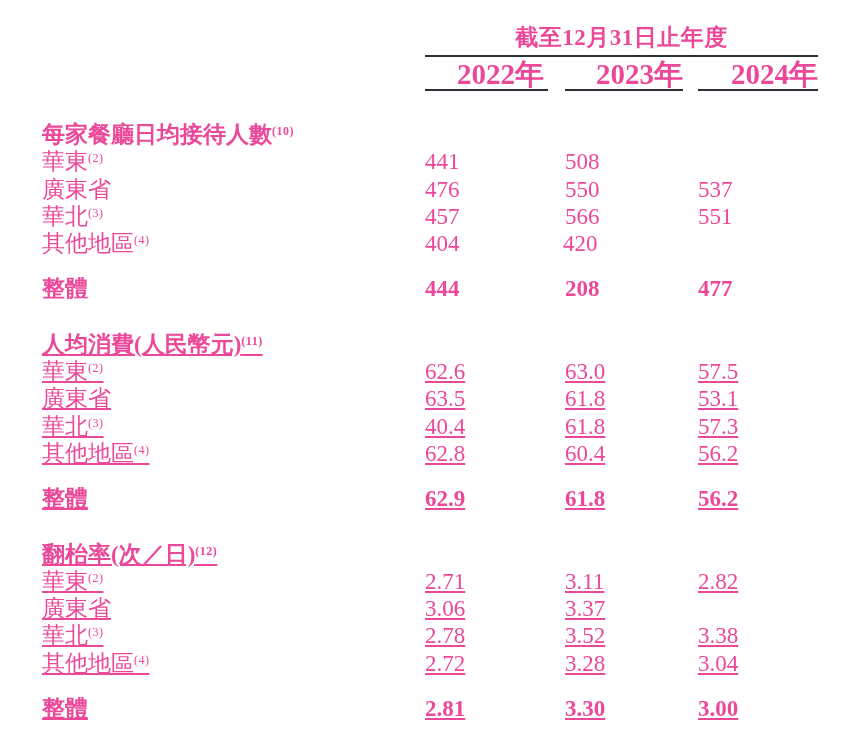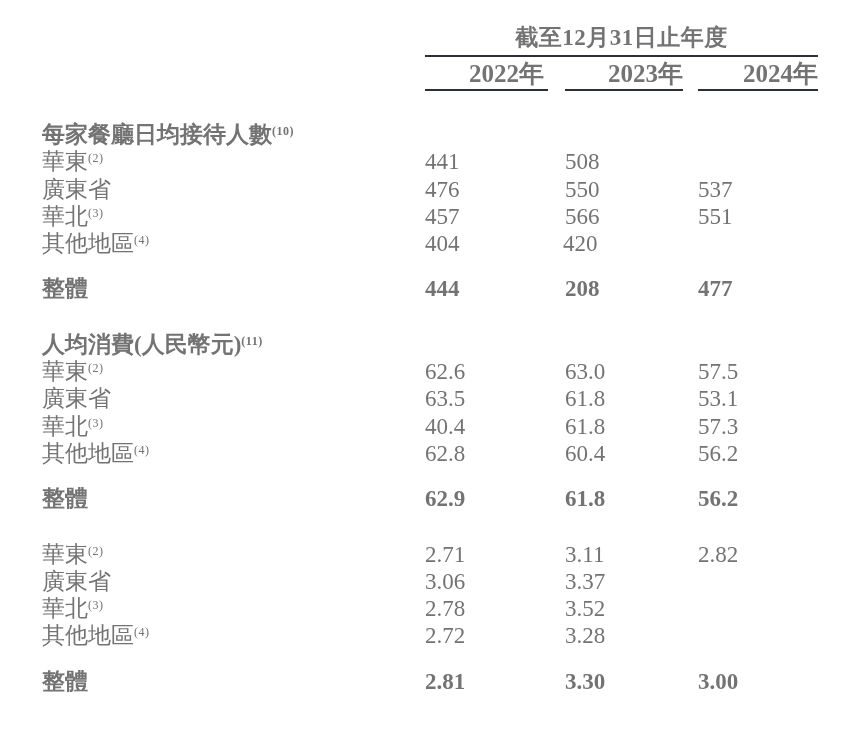--- a/index.html
+++ b/index.html
@@ -1,21 +1,21 @@
 <!DOCTYPE html>
 <html><head>
 <meta charset="utf-8">
 <style>
   html, body { margin: 0; padding: 0; background: #ffffff; }
   .page {
     position: relative;
     width: 860px;
     height: 751px;
     background: #ffffff;
-    color: #737373;
+    color: #ec4899;
     font-family: "Liberation Serif", "DejaVu Serif", serif;
     overflow: hidden;
   }
 
   
   .head-span {
     position: absolute;
     left: 425px;
     top: 25px;
     width: 393px;
@@ -36,21 +36,21 @@
   }
 
   
   .year-row {
     position: absolute;
     left: 425px;
     top: 61px;
     width: 393px;
     display: flex;
     font-weight: bold;
-    font-size: 25px;
+    font-size: 29px;
     line-height: 26px;
   }
   .year-row .yc { text-align: right; white-space: nowrap; box-sizing: border-box; }
   .yc.c1 { width: 123px; padding-right: 4px; }
   .yc.c2 { width: 118px; margin-left: 17px; }
   .yc.c3 { width: 120px; margin-left: 15px; }
 
   .year-rules {
     position: absolute;
     left: 425px;
@@ -64,21 +64,21 @@
   .yr.c3 { width: 120px; margin-left: 15px; }
 
   
   .body {
     position: absolute;
     left: 42px;
     top: 121px;
     width: 776px;
     font-size: 23px;
   }
-  .section + .section { margin-top: 28px; }
+  .section + .section { margin-top: 28px; text-decoration: underline; }
 
   .row { display: flex; line-height: 27.3px; white-space: nowrap; }
   .row .lbl { width: 383px; }
   .row .val { box-sizing: border-box; }
   .val.c1 { width: 123px; padding-right: 7px; }
   .val.c2 { width: 118px; margin-left: 17px; padding-right: 4px; }
   .val.c3 { width: 120px; margin-left: 15px; padding-right: 1px; }
 
   .section-title { font-weight: bold; }
   .total-row { font-weight: bold; margin-top: 18px; }
@@ -176,40 +176,45 @@
       </div>
       <div class="row total-row">
         <span class="lbl">整體</span>
         <span class="val c1">62.9</span>
         <span class="val c2">61.8</span>
         <span class="val c3">56.2</span>
       </div>
     </div>
 
     <div class="section">
+      <div class="row section-title">
+        <span class="lbl"><span>翻枱率(次／日)</span><span class="sup">(12)</span></span>
+      </div>
       <div class="row">
         <span class="lbl"><span>華東</span><span class="sup">(2)</span></span>
         <span class="val c1">2.71</span>
         <span class="val c2">3.11</span>
         <span class="val c3">2.82</span>
       </div>
       <div class="row">
         <span class="lbl"><span>廣東省</span><span class="sup"></span></span>
         <span class="val c1">3.06</span>
         <span class="val c2">3.37</span>
       </div>
       <div class="row">
         <span class="lbl"><span>華北</span><span class="sup">(3)</span></span>
         <span class="val c1">2.78</span>
         <span class="val c2">3.52</span>
+        <span class="val c3">3.38</span>
       </div>
       <div class="row">
         <span class="lbl"><span>其他地區</span><span class="sup">(4)</span></span>
         <span class="val c1">2.72</span>
         <span class="val c2">3.28</span>
+        <span class="val c3">3.04</span>
       </div>
       <div class="row total-row">
         <span class="lbl">整體</span>
         <span class="val c1">2.81</span>
         <span class="val c2">3.30</span>
         <span class="val c3">3.00</span>
       </div>
     </div>
 
   </div>

